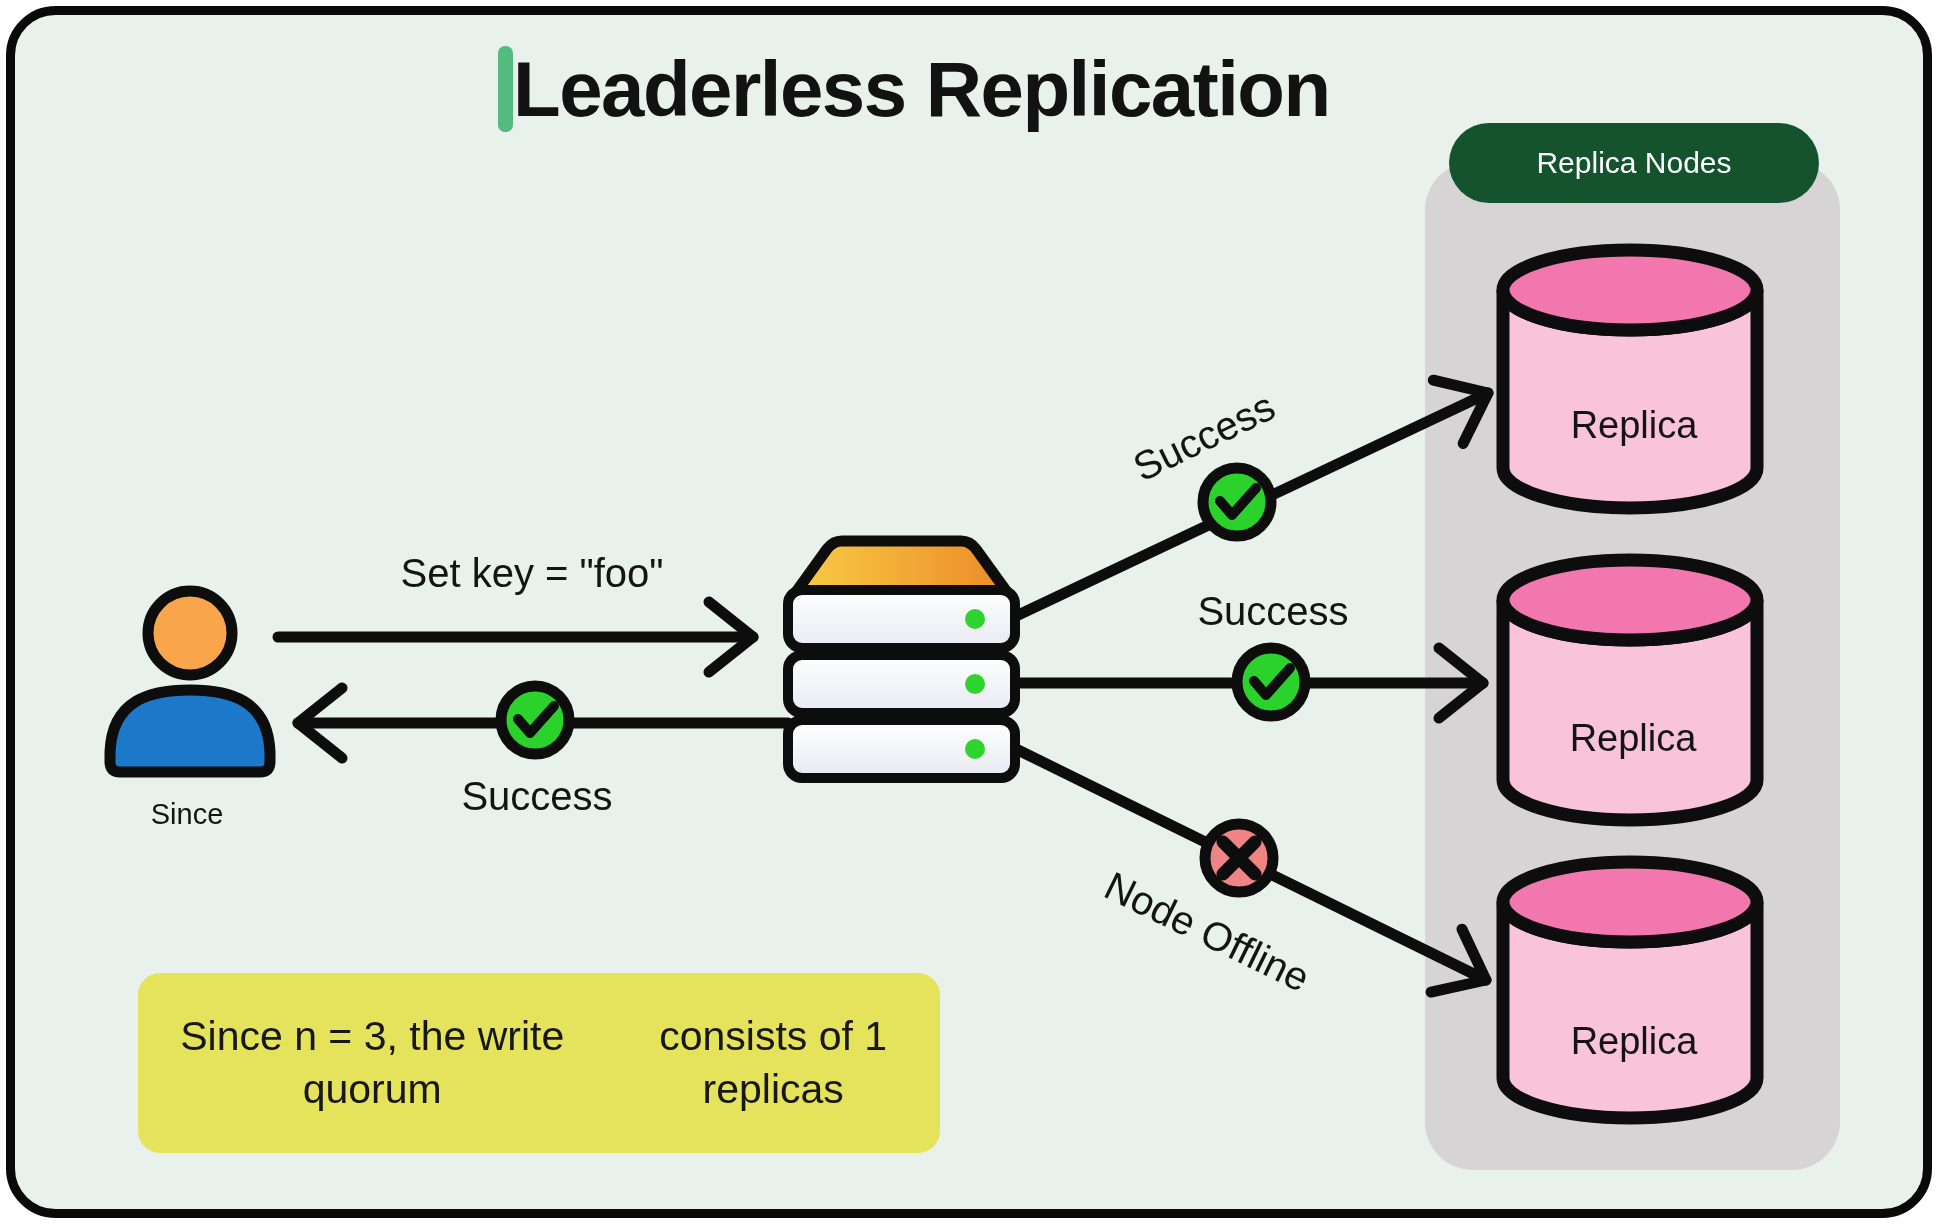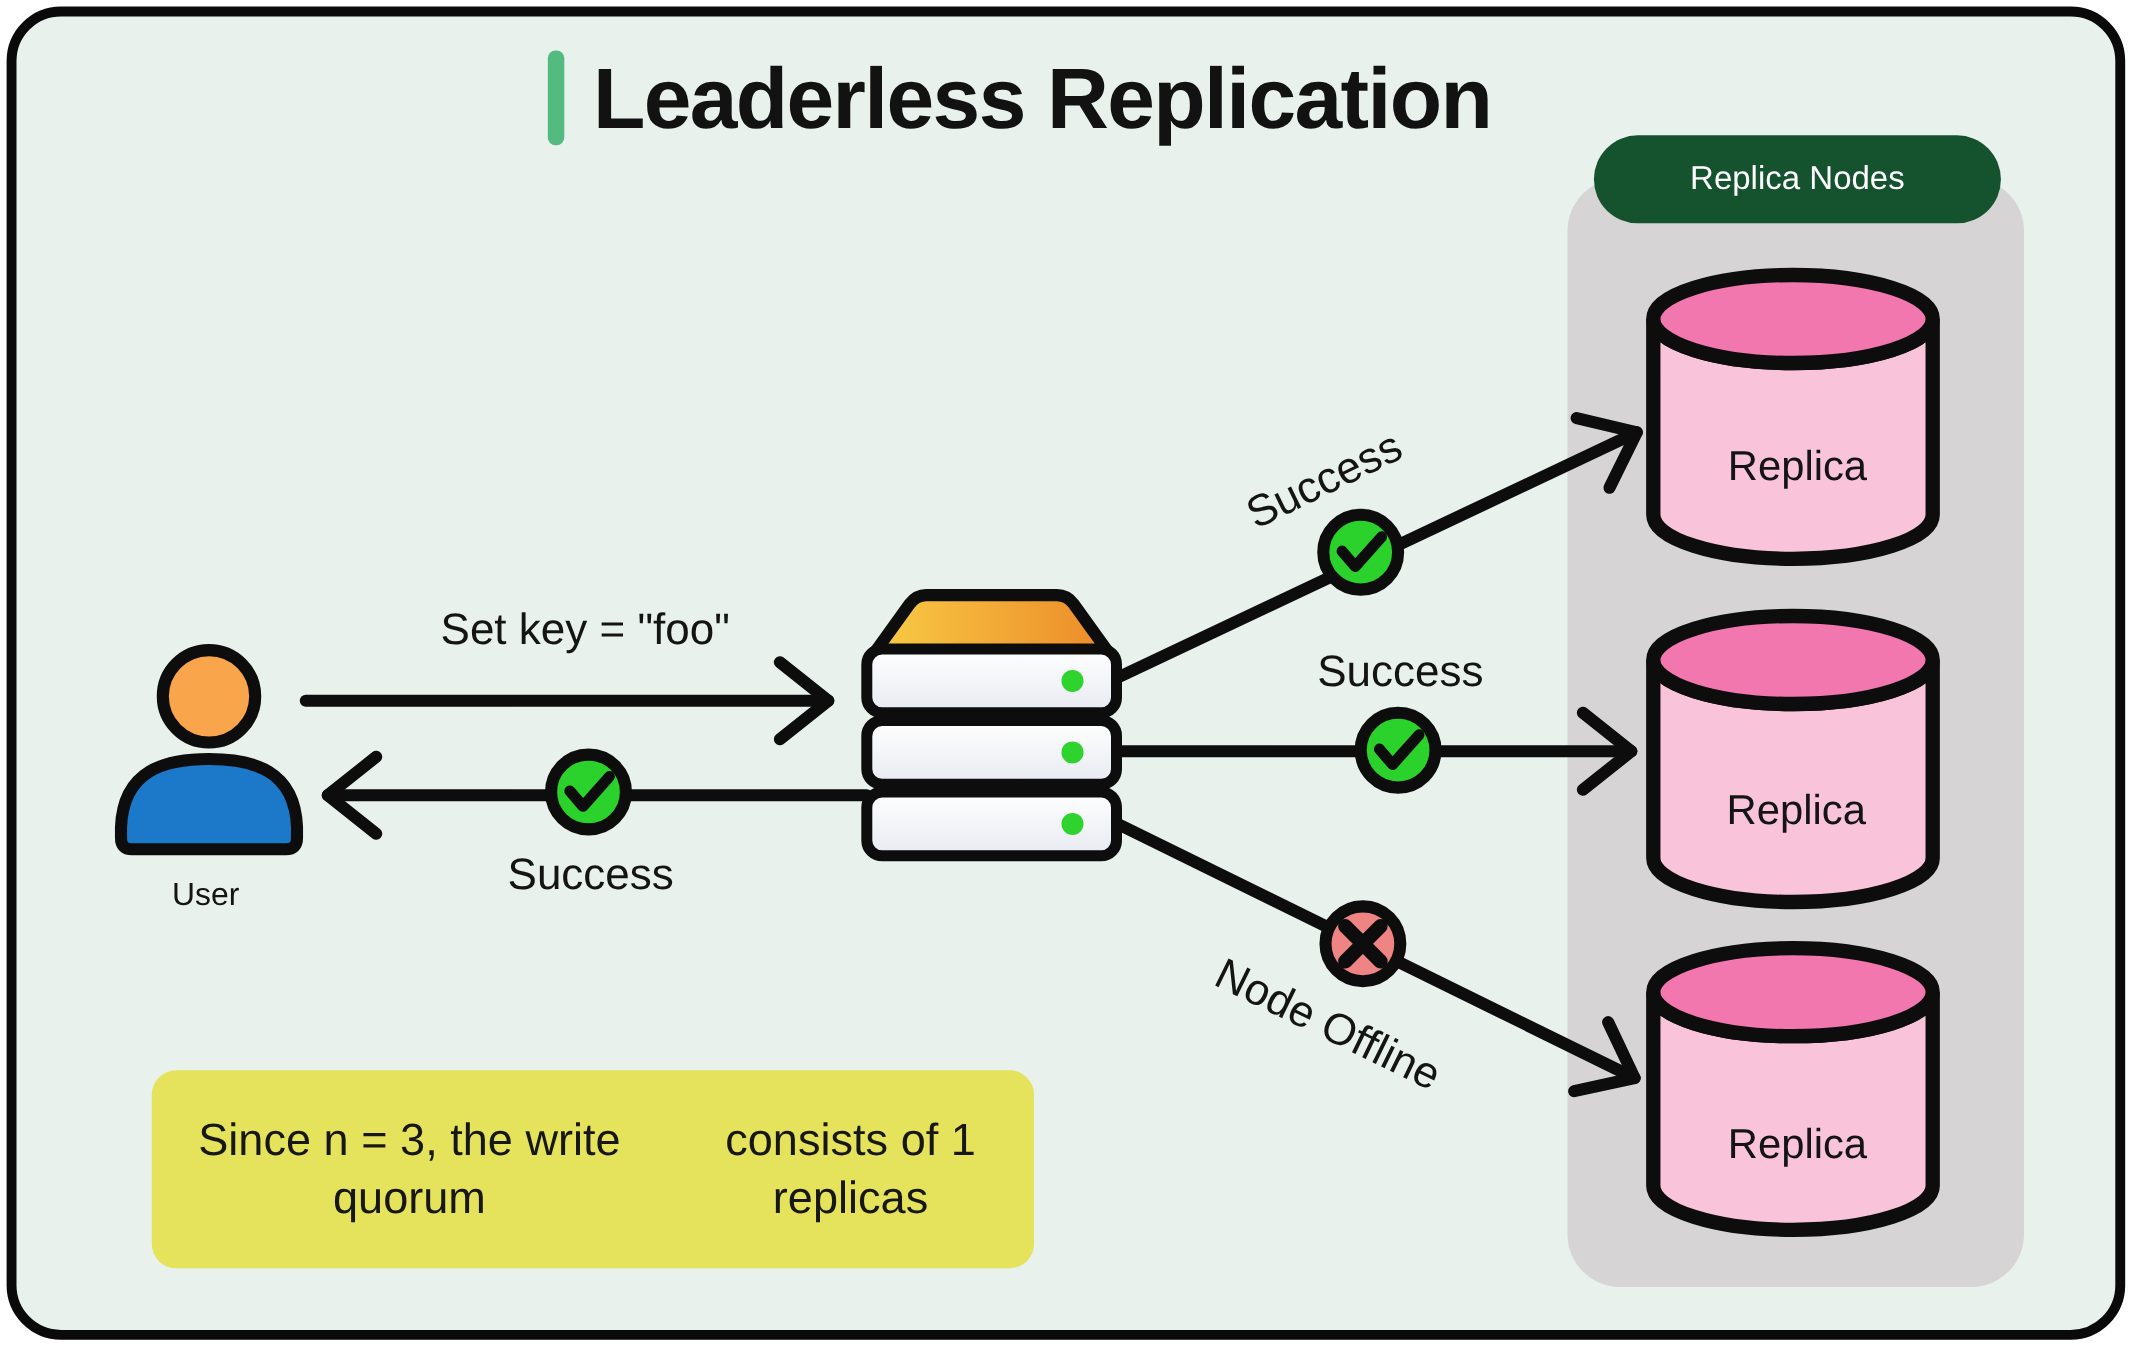--- a/index.html
+++ b/index.html
@@ -14,21 +14,21 @@
   .label{
     position:absolute;
     transform:translate(-50%,-50%);
     color:#141414;
     font-size:40px;
     white-space:nowrap;
     font-weight:400;
   }
   .title-row{
     position:absolute;left:498px;top:46px;
-    display:flex;align-items:center;gap:26px;
+    display:flex;align-items:center;
   }
   .title-accent{
     width:15px;height:86px;border-radius:7px;
     background:#53ba80;flex:0 0 auto;
   }
   .title-text{
     font-size:78px;font-weight:700;color:#121212;
     letter-spacing:-1.5px;line-height:1;white-space:nowrap;
   }
   .pill{
@@ -146,21 +146,21 @@
     <div class="label replica-label" style="left:1633px;top:713px;">Replica</div>
     <div class="label replica-label" style="left:1634px;top:1016px;">Replica</div>
 
     <div class="label" style="left:532px;top:573px;">Set key = "foo"</div>
     <div class="label" style="left:537px;top:796px;">Success</div>
 
     <div class="label rot-neg" style="left:1204px;top:437px;">Success</div>
     <div class="label" style="left:1273px;top:611px;">Success</div>
     <div class="label rot-pos" style="left:1207px;top:932px;">Node Offline</div>
 
-    <div class="label user-label" style="left:187px;top:814px;">User</div>
+    <div class="label user-label" style="left:187px;top:814px;">Since</div>
 
     <div class="note">
       <div>Since n = 3, the write quorum</div>
       <div>consists of 1 replicas</div>
     </div>
 
   </div>
 </div>
 
 </body></html>

